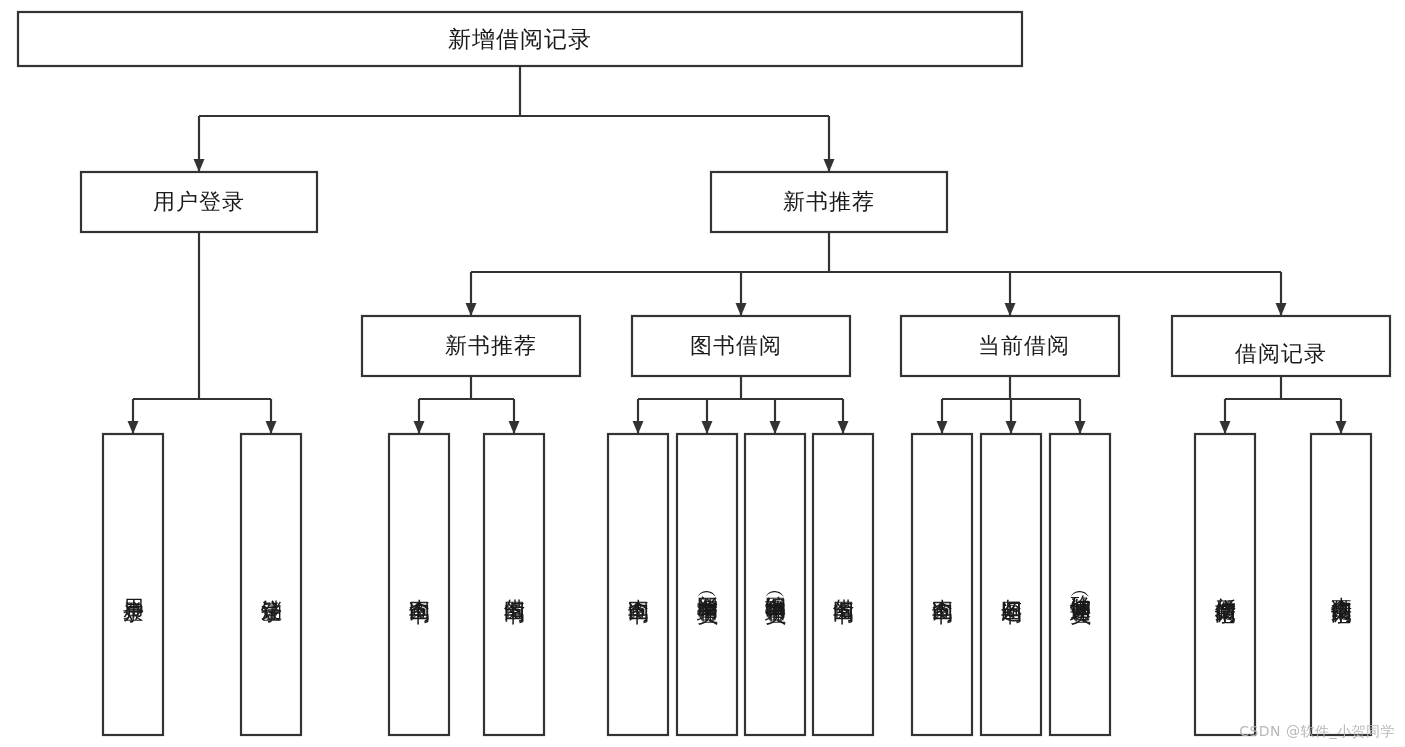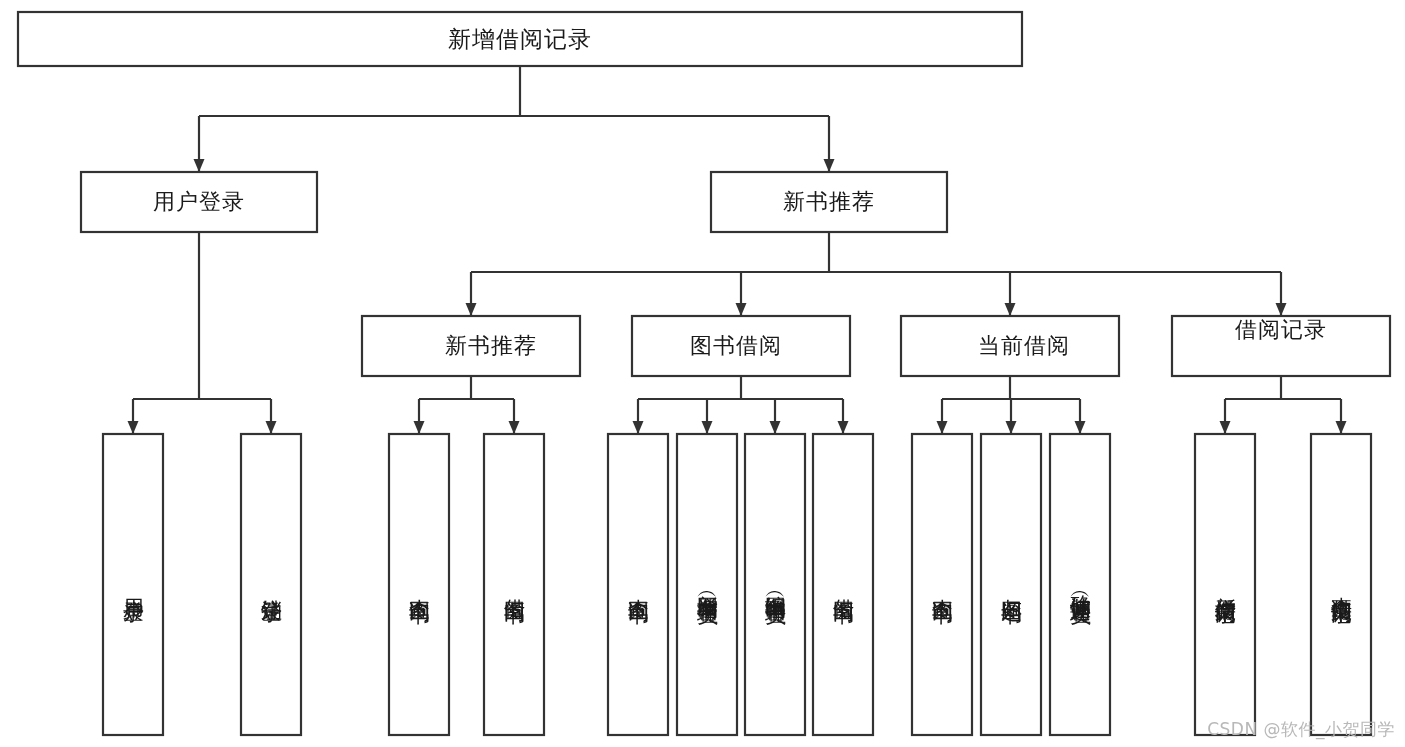--- a/index.html
+++ b/index.html
@@ -74,21 +74,21 @@
     letter-spacing: 1px;
   }
   .title-text {
     font-size: 23px;
   }
   #watermark {
     position: absolute;
     right: 10px;
     bottom: 6px;
     font-family: "DejaVu Sans", "Liberation Sans", sans-serif;
-    font-size: 17px;
+    font-size: 14px;
     color: #b8b8b8;
     white-space: nowrap;
     letter-spacing: 0.5px;
   }
 </style>
 </head>
 <body>
 
 <div id="diagram-root">
 
@@ -183,21 +183,21 @@
       </div>
       <div class="htext-wrap" style="left: 362px; top: 316px; width: 218px; height: 60px; padding-left: 20px;">
         <div class="htext">新书推荐</div>
       </div>
       <div class="htext-wrap" style="left: 632px; top: 316px; width: 208px; height: 60px;">
         <div class="htext">图书借阅</div>
       </div>
       <div class="htext-wrap" style="left: 901px; top: 316px; width: 246px; height: 60px;">
         <div class="htext">当前借阅</div>
       </div>
-      <div class="htext-wrap" style="left: 1172px; top: 300px; width: 218px; height: 60px;">
+      <div class="htext-wrap" style="left: 1172px; top: 324px; width: 218px; height: 60px;">
         <div class="htext">借阅记录</div>
       </div>
       <div class="vtext-wrap" style="left: 103px; top: 434px; width: 60px; height: 301px;">
         <div class="vtext">用户登录</div>
       </div>
       <div class="vtext-wrap" style="left: 241px; top: 434px; width: 60px; height: 301px;">
         <div class="vtext">注销登录</div>
       </div>
       <div class="vtext-wrap" style="left: 389px; top: 434px; width: 60px; height: 301px;">
         <div class="vtext">查询图书</div>

